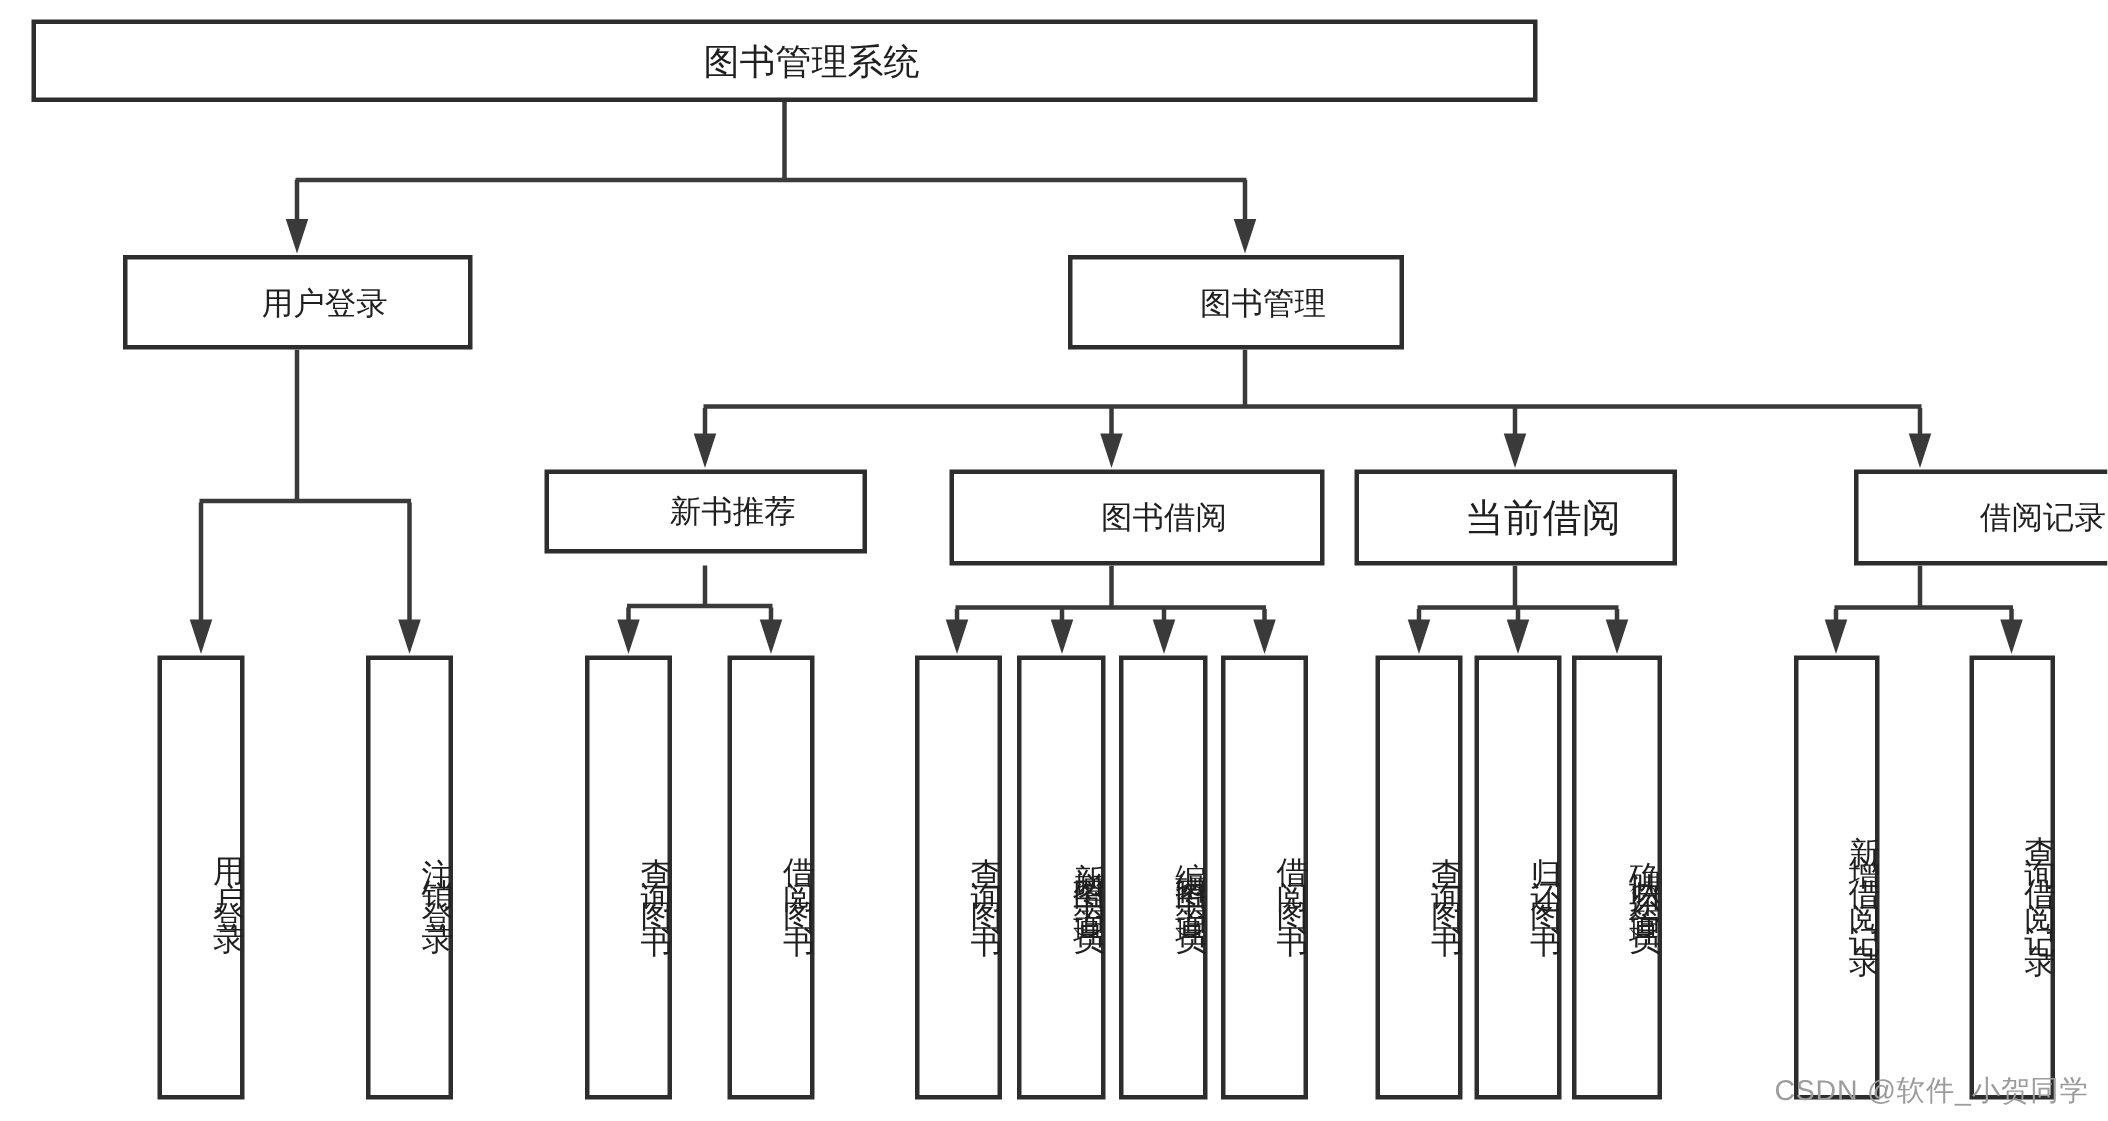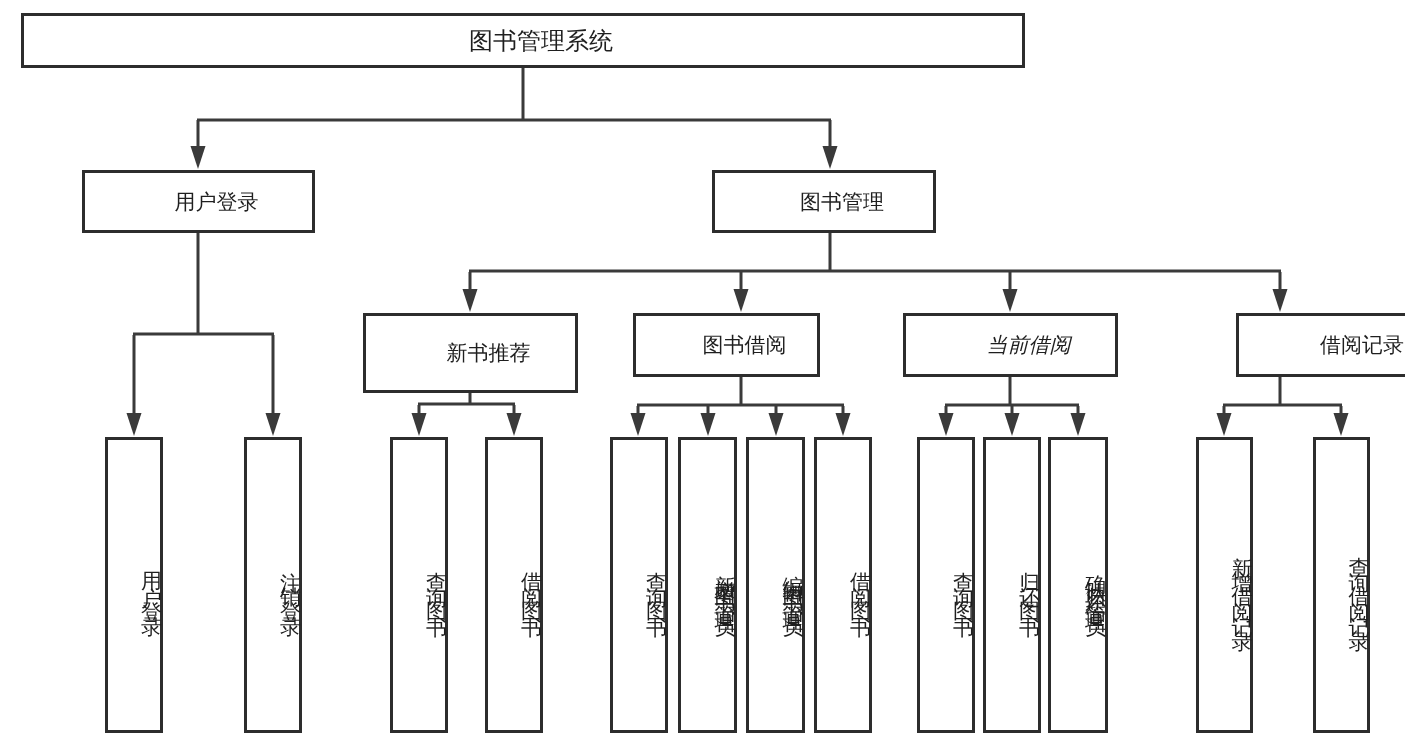--- a/index.html
+++ b/index.html
@@ -34,23 +34,23 @@
     z-index: 2;
     white-space: nowrap;
     padding-left: 36px;
   }
   
   #root      { left: 21px;   top: 13px;  width: 1004px; height: 55px; font-size: 24px; }
   
   #n-login   { left: 82px;   top: 170px; width: 233px;  height: 63px; font-size: 21px; }
   #n-mgmt    { left: 712px;  top: 170px; width: 224px;  height: 63px; font-size: 21px; }
   
-  #n-newbook { left: 363px;  top: 313px; width: 215px;  height: 80px; font-size: 21px; }
-  #n-borrow  { left: 633px;  top: 313px; width: 187px;  height: 64px; font-size: 21px; }
-  #n-current { left: 903px;  top: 313px; width: 215px;  height: 64px; font-size: 21px; font-style: italic; }
+  #n-newbook { left: 363px;  top: 313px; width: 215px;  height: 56px; font-size: 21px; }
+  #n-borrow  { left: 633px;  top: 313px; width: 250px;  height: 64px; font-size: 21px; }
+  #n-current { left: 903px;  top: 313px; width: 215px;  height: 64px; font-size: 26px; }
   #n-records { left: 1236px; top: 313px; width: 216px;  height: 64px; font-size: 21px; }
   
   .vbox {
     top: 437px;
     width: 58px;
     height: 296px;
     font-size: 21px;
   }
   .vbox .vtext {
     writing-mode: vertical-rl;
@@ -194,14 +194,15 @@
     <span class="vtext l9">确认归还（管理员）</span>
   </div>
 
   <div class="box vbox" id="v12">
     <span class="vtext">新增借阅记录</span>
   </div>
   <div class="box vbox" id="v13">
     <span class="vtext">查询借阅记录</span>
   </div>
 
+  <div id="watermark">CSDN @软件_小贺同学</div>
 
 </div>
 
 </body></html>

